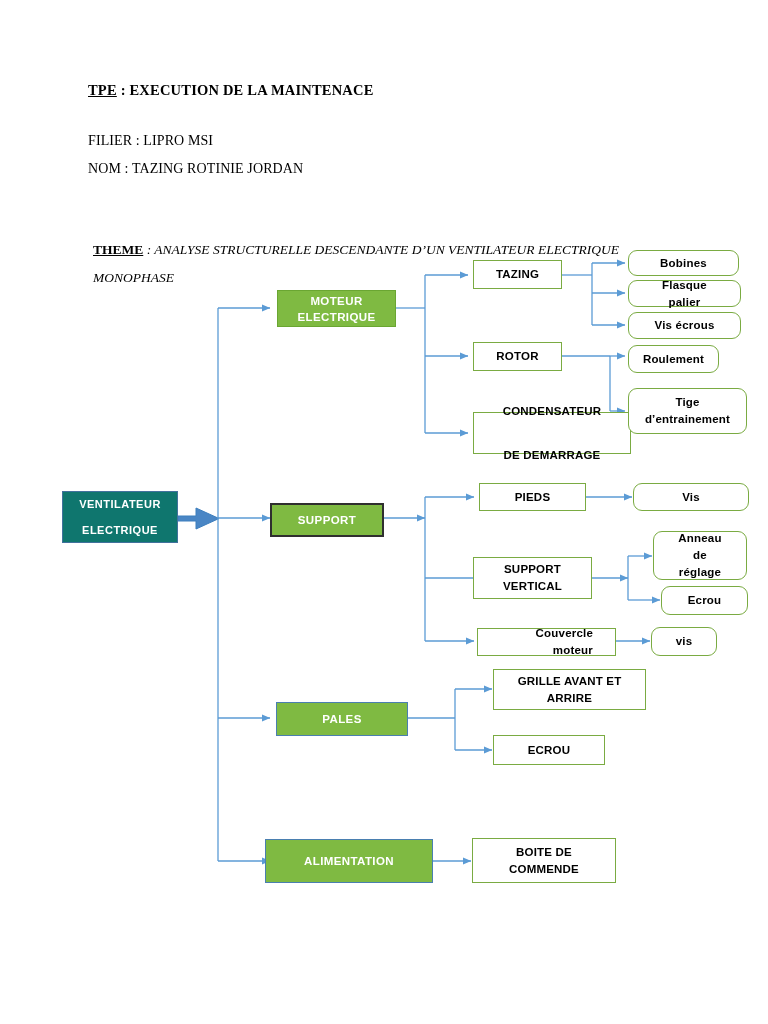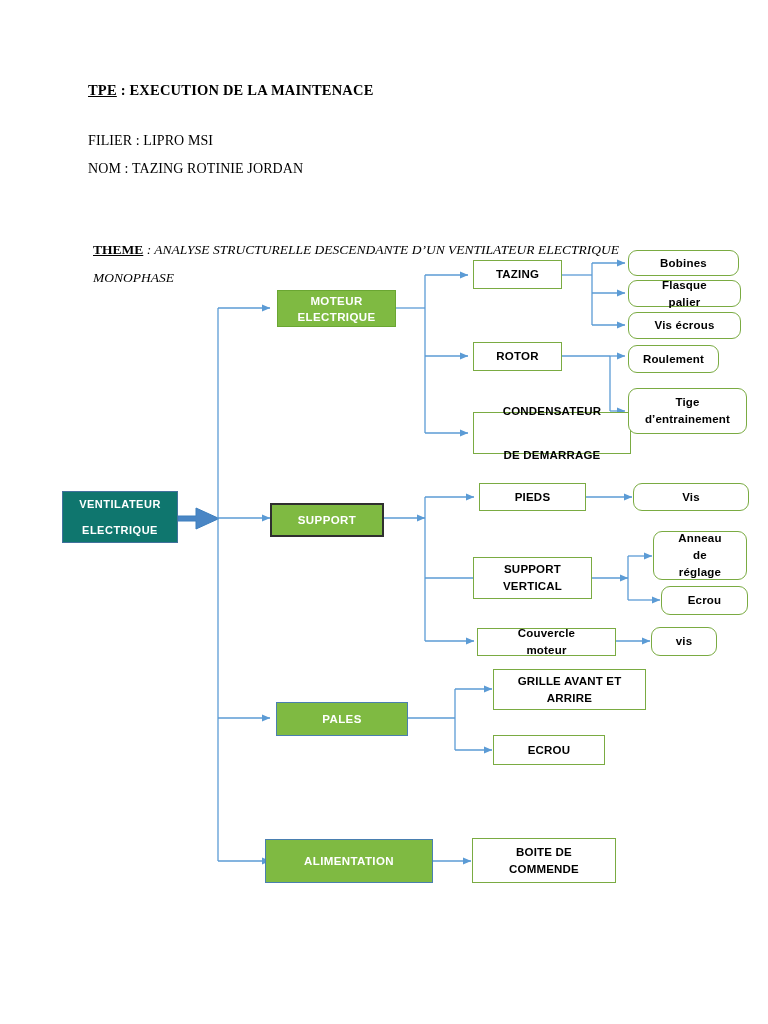--- a/index.html
+++ b/index.html
@@ -257,21 +257,21 @@
     <span>d’entrainement</span>
   </div>
 
   <div class="node lvl3" style="left:479px; top:483px; width:107px; height:28px;">
     <span>PIEDS</span>
   </div>
   <div class="node lvl3" style="left:473px; top:557px; width:119px; height:42px; flex-direction:column; line-height:17px;">
     <span>SUPPORT</span>
     <span>VERTICAL</span>
   </div>
-  <div class="node lvl3" style="left:477px; top:628px; width:139px; height:28px;">
+  <div class="node lvl3" style="left:477px; top:628px; width:139px; height:28px;text-align:right;">
     <span>Couvercle moteur</span>
   </div>
 
   <div class="node leaf" style="left:633px; top:483px; width:116px; height:28px;">
     <span>Vis</span>
   </div>
   <div class="node leaf" style="left:653px; top:531px; width:94px; height:49px; flex-direction:column; line-height:17px;">
     <span>Anneau de</span>
     <span>réglage</span>
   </div>

